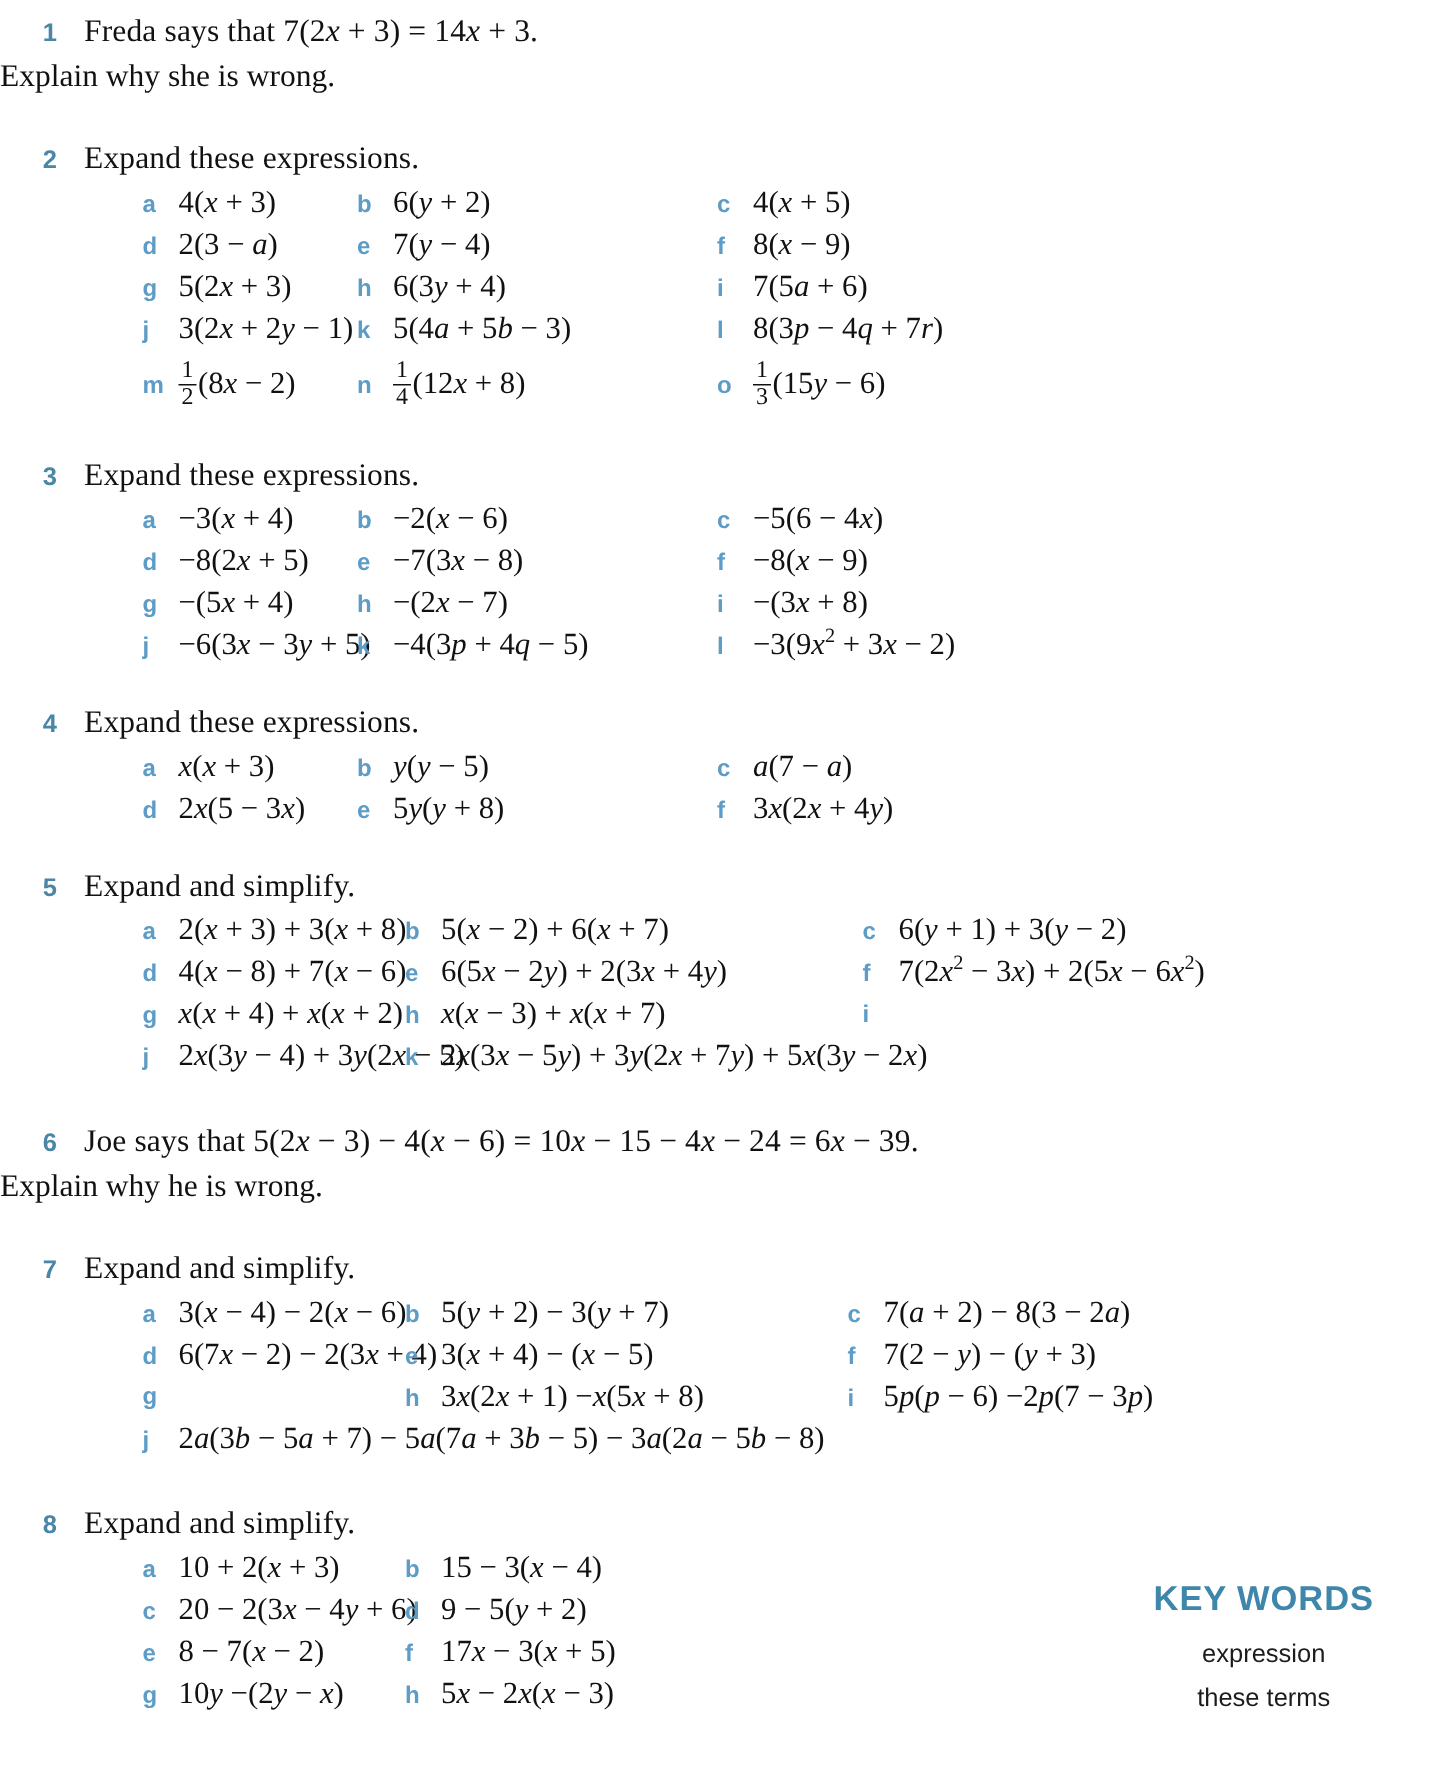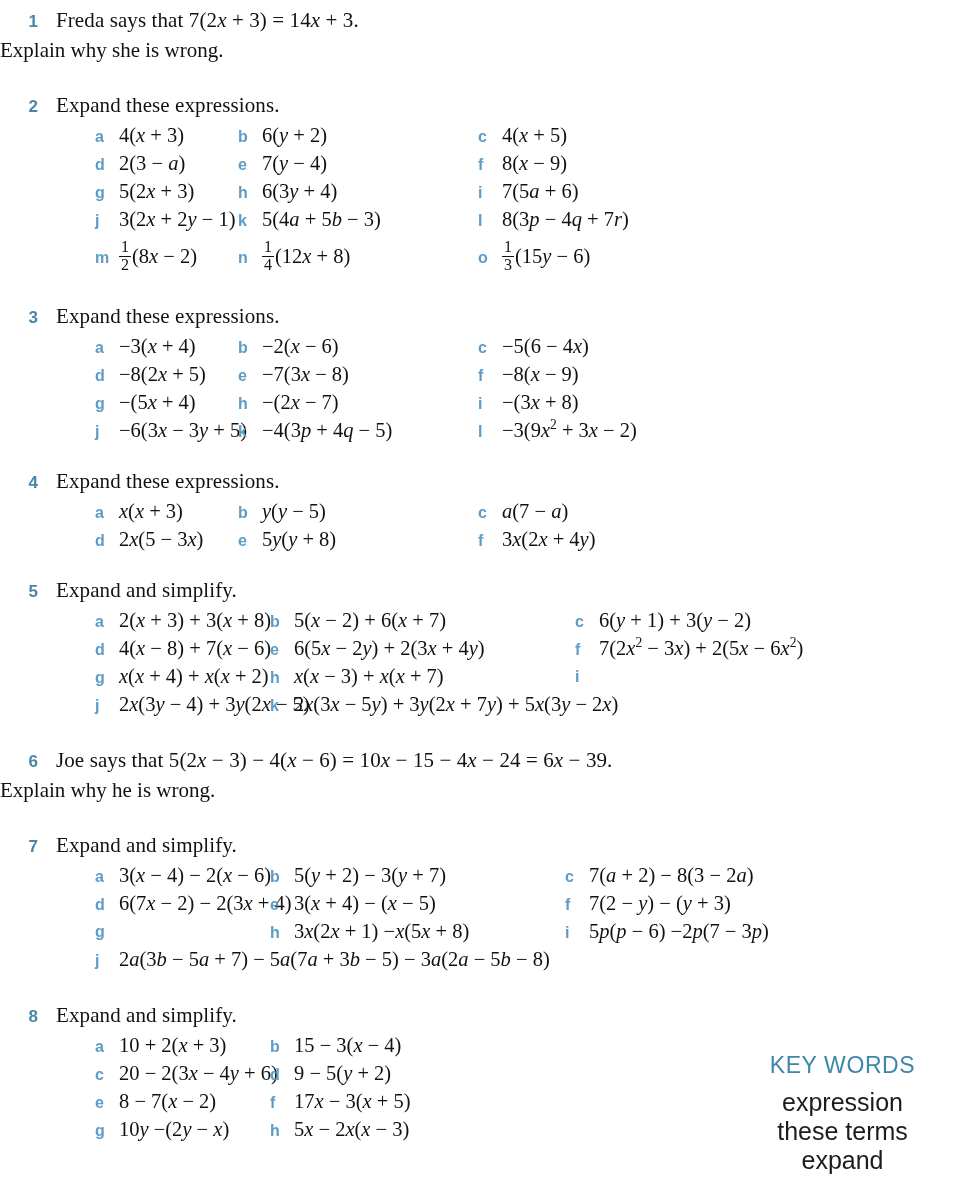--- a/index.html
+++ b/index.html
@@ -145,29 +145,29 @@
     box-sizing: border-box;
     padding-top: 22px;
     text-align: center;
   }
   .kw-border-top, .kw-border-left {
     position: absolute;
     pointer-events: none;
   }
   .kw-title {
     font-family: "Liberation Sans", sans-serif;
-    font-weight: normal;
+    font-weight: bold;
     font-size: 23px;
     letter-spacing: .6px;
     color: #3f86ab;
     margin-bottom: 9px;
   }
   .kw-word {
     font-family: "Liberation Sans", sans-serif;
-    font-size: 25px;
+    font-size: 17px;
     color: #1c1c1c;
     line-height: 29px;
   }
 </style>
 </head>
 <body>
 
 <div class="page">
 
   <div class="q" style="padding-top:6px;">
@@ -558,16 +558,15 @@
           <stop offset="0%" stop-color="#2f6f9e"></stop>
           <stop offset="100%" stop-color="#3b89ad"></stop>
         </linearGradient>
       </defs>
       <path d="M5,4 H241" stroke="url(#kwgradH)" stroke-width="8" stroke-dasharray="22 20" stroke-linecap="butt" fill="none"></path>
       <path d="M5,4 V162" stroke="url(#kwgradV)" stroke-width="8" stroke-dasharray="22 20" stroke-linecap="butt" fill="none"></path>
     </svg>
     <div class="kw-title">KEY WORDS</div>
     <div class="kw-word">expression</div>
     <div class="kw-word">these terms</div>
-    <div class="kw-word">expand</div>
   </div>
 
 </div>
 
 </body></html>

